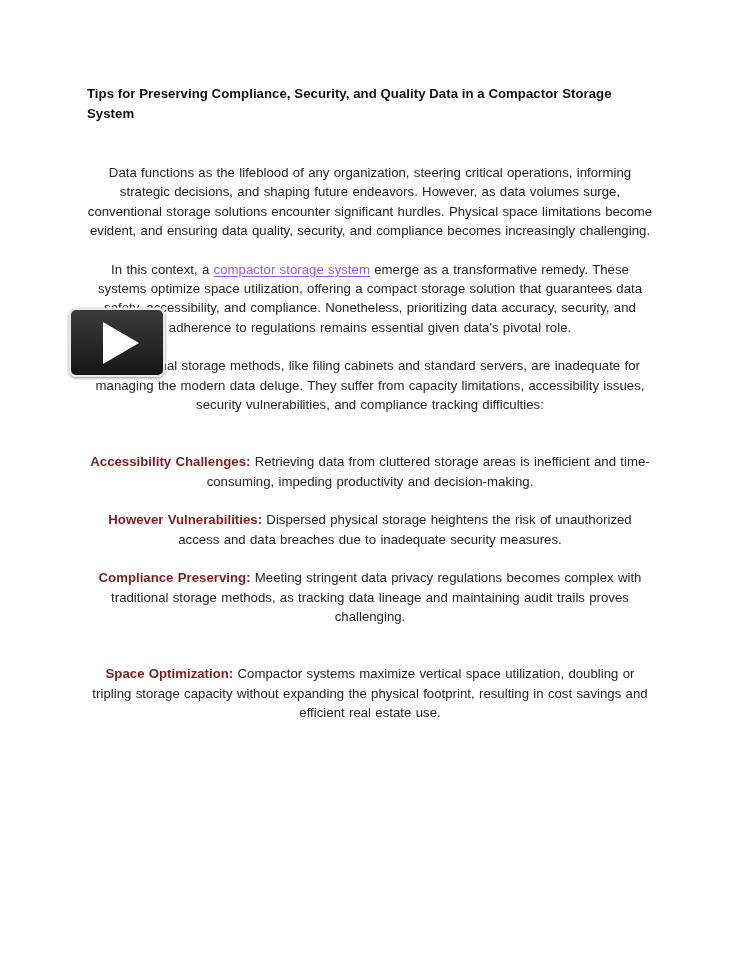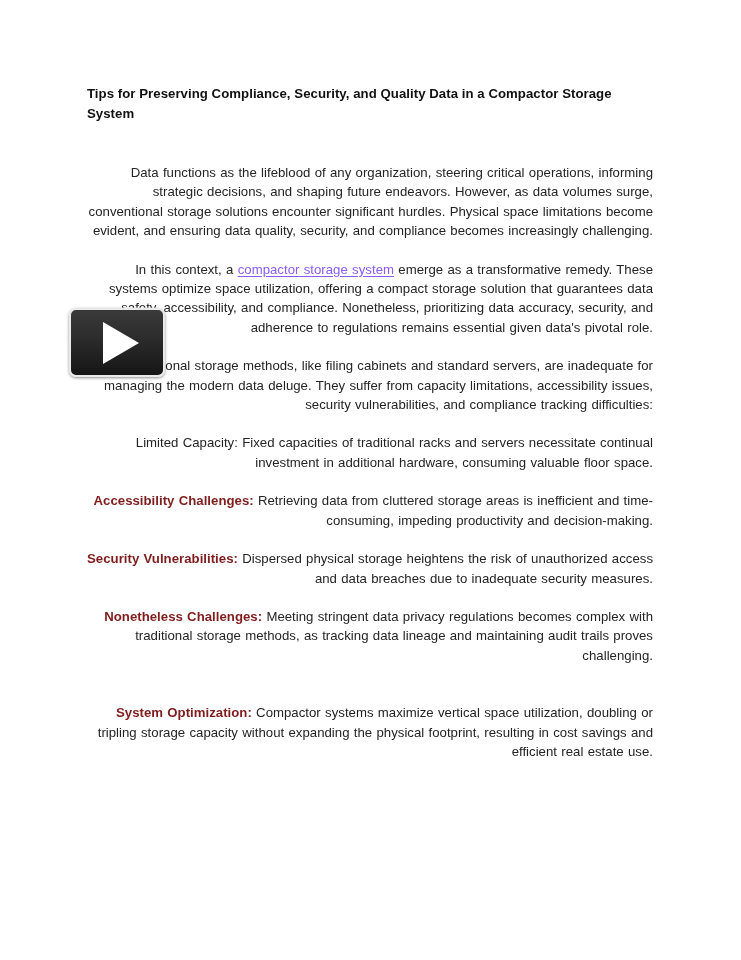--- a/index.html
+++ b/index.html
@@ -41,21 +41,21 @@
     letter-spacing: 0.05px;
     margin: 0 0 0 0;
     width: 530px;
   }
 
   .para {
     font-size: 13.2px;
     line-height: 19.4px;
     color: #242424;
     margin: 0;
-    text-align: right;
+    text-align: center;
     letter-spacing: 0.02px;
     word-spacing: 0.6px;
   }
 
   .spacer-xl { height: 40px; }
   .gap { height: 19px; }
 
   .para b, .lead {
     font-weight: bold;
     color: #7f1d1d;
@@ -114,49 +114,46 @@
     </p>
 
     <div class="gap"></div>
 
     <p class="para">
       <span>Conventional storage methods, like filing cabinets and standard servers, are inadequate for managing the modern data deluge. They suffer from capacity limitations, accessibility issues, security vulnerabilities, and compliance tracking difficulties:</span>
     </p>
 
     <div class="gap"></div>
 
-    <p class="para">
-      <span>Limited Capacity: Fixed capacities of traditional racks and servers necessitate continual investment in additional hardware, consuming valuable floor space.</span>
-    </p>
 
     <div class="gap"></div>
 
     <p class="para">
       <b class="lead">Accessibility Challenges:</b><span> Retrieving data from cluttered storage areas is inefficient and time-consuming, impeding productivity and decision-making.</span>
     </p>
 
     <div class="gap"></div>
 
     <p class="para">
-      <b class="lead">Security Vulnerabilities:</b><span> Dispersed physical storage heightens the risk of unauthorized access and data breaches due to inadequate security measures.</span>
+      <b class="lead">However Vulnerabilities:</b><span> Dispersed physical storage heightens the risk of unauthorized access and data breaches due to inadequate security measures.</span>
     </p>
 
     <div class="gap"></div>
 
     <p class="para">
-      <b class="lead">Nonetheless Challenges:</b><span> Meeting stringent data privacy regulations becomes complex with traditional storage methods, as tracking data lineage and maintaining audit trails proves challenging.</span>
+      <b class="lead">Compliance Preserving:</b><span> Meeting stringent data privacy regulations becomes complex with traditional storage methods, as tracking data lineage and maintaining audit trails proves challenging.</span>
     </p>
 
     <div class="gap"></div>
 
 
     <div class="gap"></div>
 
     <p class="para">
-      <b class="lead">System Optimization:</b><span> Compactor systems maximize  vertical space utilization, doubling or tripling storage capacity without expanding the physical footprint, resulting in cost savings and efficient real estate use.</span>
+      <b class="lead">Space Optimization:</b><span> Compactor systems maximize  vertical space utilization, doubling or tripling storage capacity without expanding the physical footprint, resulting in cost savings and efficient real estate use.</span>
     </p>
 
   </div>
 
   <div class="play-overlay" title="Play">
     <div class="play-triangle"></div>
   </div>
 
 </div>
 

